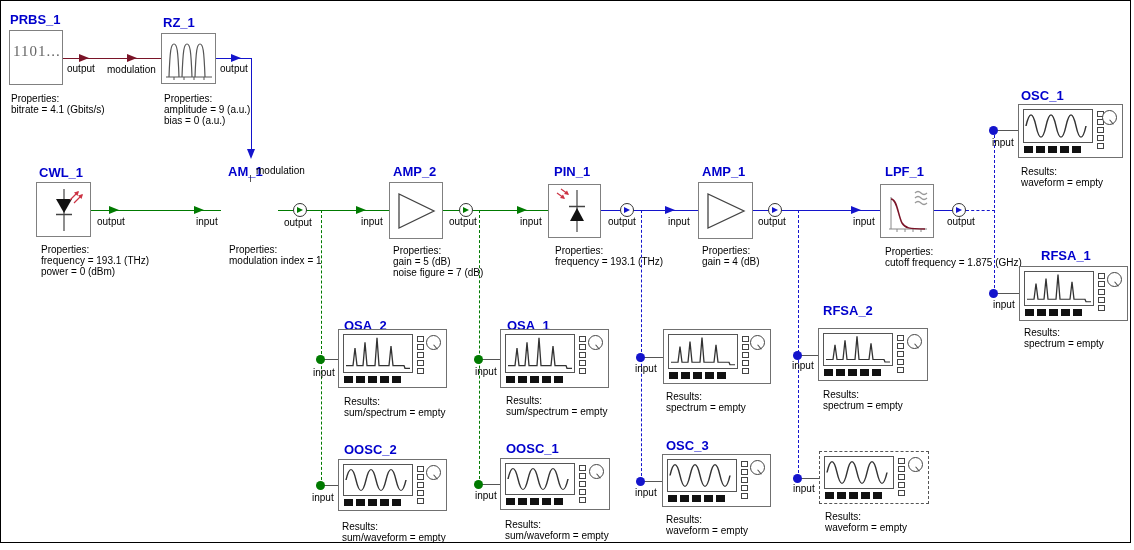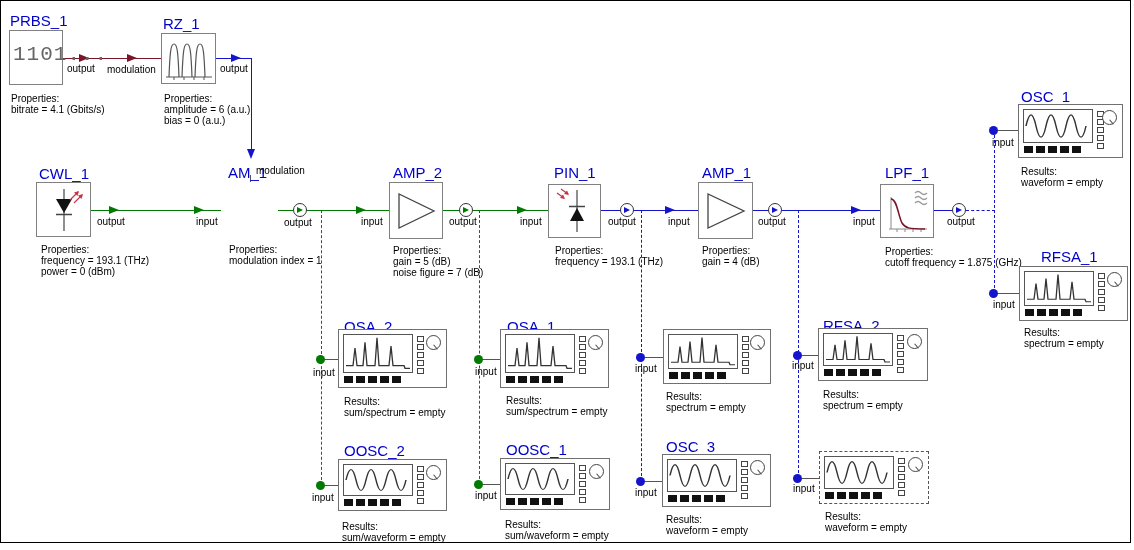--- a/index.html
+++ b/index.html
@@ -1,19 +1,19 @@
 <!DOCTYPE html>
 <html><head>
 <meta charset="utf-8">
 <style>
   *{margin:0;padding:0;box-sizing:border-box}
   html,body{width:1134px;height:550px;background:#fff;font-family:"Liberation Sans",sans-serif}
   .canvas{position:absolute;left:0;top:0;width:1131px;height:543px;border:1px solid #000;background:#fff;overflow:hidden}
   .blk{position:absolute;border:1px solid #808080;background:#fff}
-  .title{position:absolute;color:#0000cc;font-weight:normal;font-size:15px;white-space:nowrap}
+  .title{position:absolute;color:#0000cc;font-weight:bold;font-size:13px;white-space:nowrap}
   .lbl{position:absolute;color:#000;font-size:10px;white-space:nowrap}
   .props{position:absolute;color:#000;font-size:10px;line-height:11px;white-space:nowrap}
   .wh{position:absolute;height:0;border-top:1px solid}
   .wv{position:absolute;width:0;border-left:1px solid}
   .dh{position:absolute;height:0;border-top:1px dashed}
   .dv{position:absolute;width:0;border-left:1px dashed}
   .g{border-color:#007a00}.b{border-color:#1414cc}.r{border-color:#7a1428}.gray{border-color:#555}
   .ar{position:absolute;width:0;height:0;border-style:solid}
   .ar-r{border-width:4px 0 4px 10px;border-color:transparent transparent transparent currentColor}
   .ar-d{border-width:10px 4px 0 4px;border-color:currentColor transparent transparent transparent}
@@ -26,21 +26,21 @@
   .inst.sel{border:1px dashed #555}
   .scr{position:absolute;left:4px;top:4px;width:70px;border:1px solid #555;background:#fff}
   .scr svg{display:block;width:100%;height:100%}
   .sqcol{position:absolute;left:78px;top:6px;display:flex;flex-direction:column;gap:2px}
   .sqcol i{width:7px;height:6px;border:1px solid #444;display:block}
   .knob{position:absolute;right:5px;top:5px;width:15px;height:15px;border:1px solid #444;border-radius:50%;background:#fff}
   .knob:after{content:"";position:absolute;left:8px;top:8px;width:1px;height:6px;background:#444;transform:rotate(-40deg)}
   .btns{position:absolute;left:5px;bottom:4px;display:flex;gap:3px}
   .btns i{width:9px;height:7px;background:#111;display:block}
   .amtext{position:absolute;width:100%;text-align:center;font-family:"DejaVu Serif",serif;font-weight:bold;font-size:30px;color:#701616;top:8px}
-  .prbstext{position:absolute;left:3px;top:12px;font-family:Liberation Mono, monospace;font-size:21px;color:#666;letter-spacing:1px}
+  .prbstext{position:absolute;left:3px;top:12px;font-family:Liberation Serif, serif;font-size:15px;color:#666;letter-spacing:1px}
 </style>
 </head>
 <body>
 
 <div class="canvas">
 
   <div class="wh r" style="left:62px;top:57px;width:98px"></div>
   <span class="ar ar-r" style="left:78px;top:53px;color:#7a1428"></span>
   <span class="ar ar-r" style="left:126px;top:53px;color:#7a1428"></span>
 
@@ -127,21 +127,21 @@
   <div class="title" style="left:162px;top:14px">RZ_1</div>
   <div class="blk" style="left:160px;top:32px;width:55px;height:51px">
     <svg width="53" height="49" viewBox="0 0 53 49" style="display:block">
       <path d="M4,43 H50 M12,43 v3 M22,43 v3 M32,43 v3 M42,43 v3" stroke="#555" fill="none" stroke-width="1"></path>
       <path d="M7,43 C8,16 9,10 12,10 C15,10 16,16 17,43 M20,43 C21,16 22,10 25,10 C28,10 29,16 30,43 M33,43 C34,16 35,10 38,10 C41,10 42,16 43,43" stroke="#555" fill="none" stroke-width="1.2"></path>
     </svg>
   </div>
   <span class="lbl" style="left:219px;top:62px">output</span>
   <div class="props" style="left:163px;top:92px">
     <div>Properties:</div>
-    <div>amplitude = 6 (a.u.)</div>
+    <div>amplitude = 9 (a.u.)</div>
     <div>bias = 0 (a.u.)</div>
   </div>
 
   <div class="title" style="left:38px;top:164px">CWL_1</div>
   <div class="blk" style="left:35px;top:181px;width:55px;height:55px">
     <svg width="53" height="53" viewBox="0 0 53 53" style="display:block">
       <path d="M27,6 V48" stroke="#444" stroke-width="1.2" fill="none"></path>
       <polygon points="19,16 35,16 27,30" fill="#111"></polygon>
       <path d="M19,31.5 H35" stroke="#444" stroke-width="1.5" fill="none"></path>
       <path d="M33,17 L41,9 M37,20 L45,12" stroke="#cc3344" stroke-width="1.2" fill="none"></path>
@@ -367,21 +367,21 @@
         <i></i>
         <i></i>
       </div>
   </div>
   <span class="lbl" style="left:634px;top:362px">input</span>
   <div class="props" style="left:665px;top:390px">
     <div>Results:</div>
     <div>spectrum = empty</div>
   </div>
 
-  <div class="title" style="left:822px;top:316px">RFSA_2</div>
+  <div class="title" style="left:822px;top:302px">RFSA_2</div>
   <div class="inst" style="left:817px;top:327px;width:110px;height:53px">
     <div class="scr" style="height:33px">
         <svg viewBox="0 0 68 40" preserveAspectRatio="none">
           <path d="M2,33 L9,33 L11,14 L13,33 L19,33 L21,8 L23,33 L31,33 L33,3 L35,33 L45,33 L47,12 L49,33 L60,33 L61,36 L66,36" stroke="#333" stroke-width="1.3" fill="none"></path>
         </svg>
       </div>
     <div class="sqcol">
         <i></i>
         <i></i>
         <i></i>

